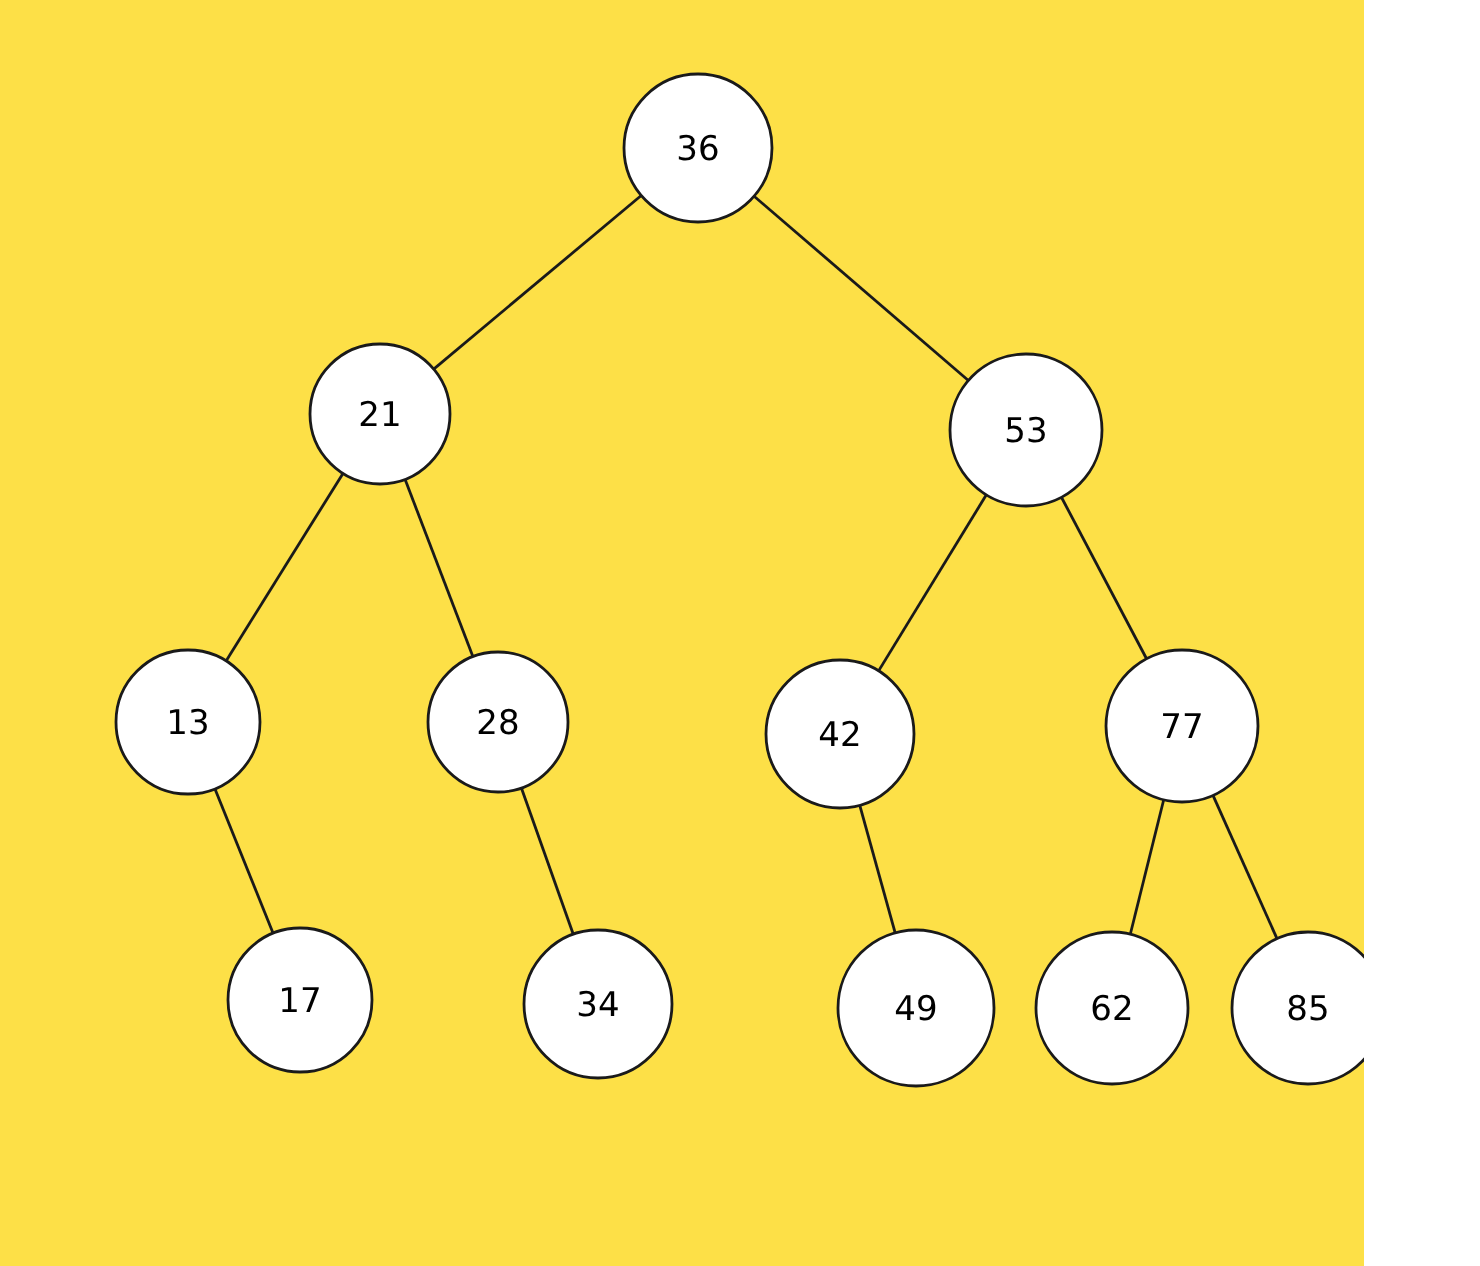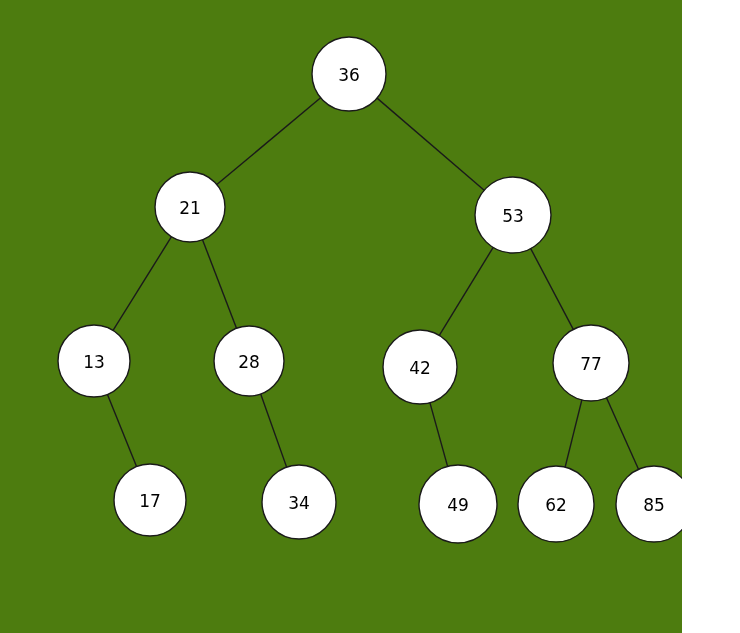--- a/index.html
+++ b/index.html
@@ -7,21 +7,21 @@
     padding: 0;
     background: #ffffff;
   }
   body {
     font-family: "DejaVu Sans", sans-serif;
   }
   #canvas-wrap {
     position: relative;
     width: 682px;
     height: 633px;
-    background: #4d7c0f;
+    background: #fde047;
     overflow: hidden;
   }
   #tree-svg {
     position: absolute;
     top: 0;
     left: 0;
     width: 740px;
     height: 633px;
     display: block;
   }

